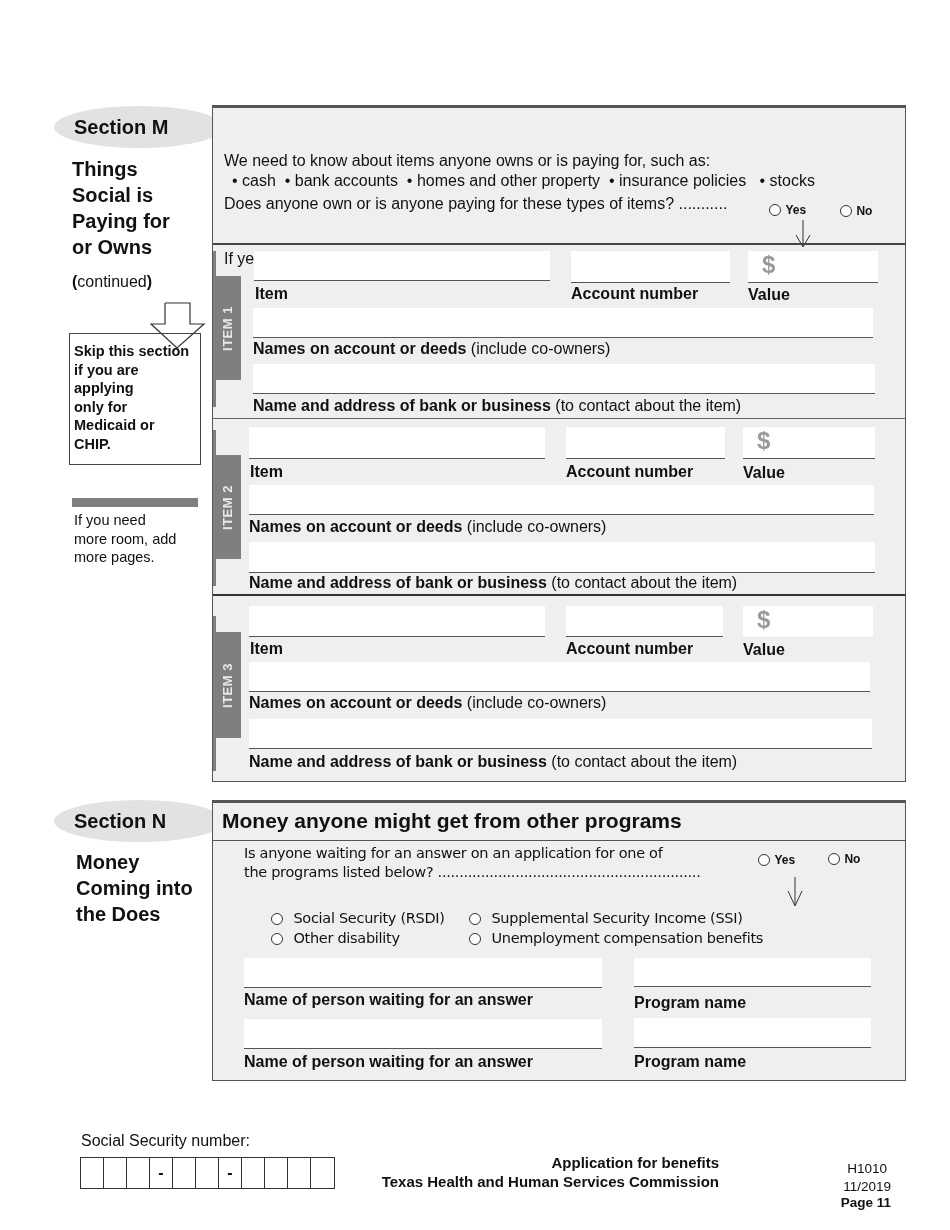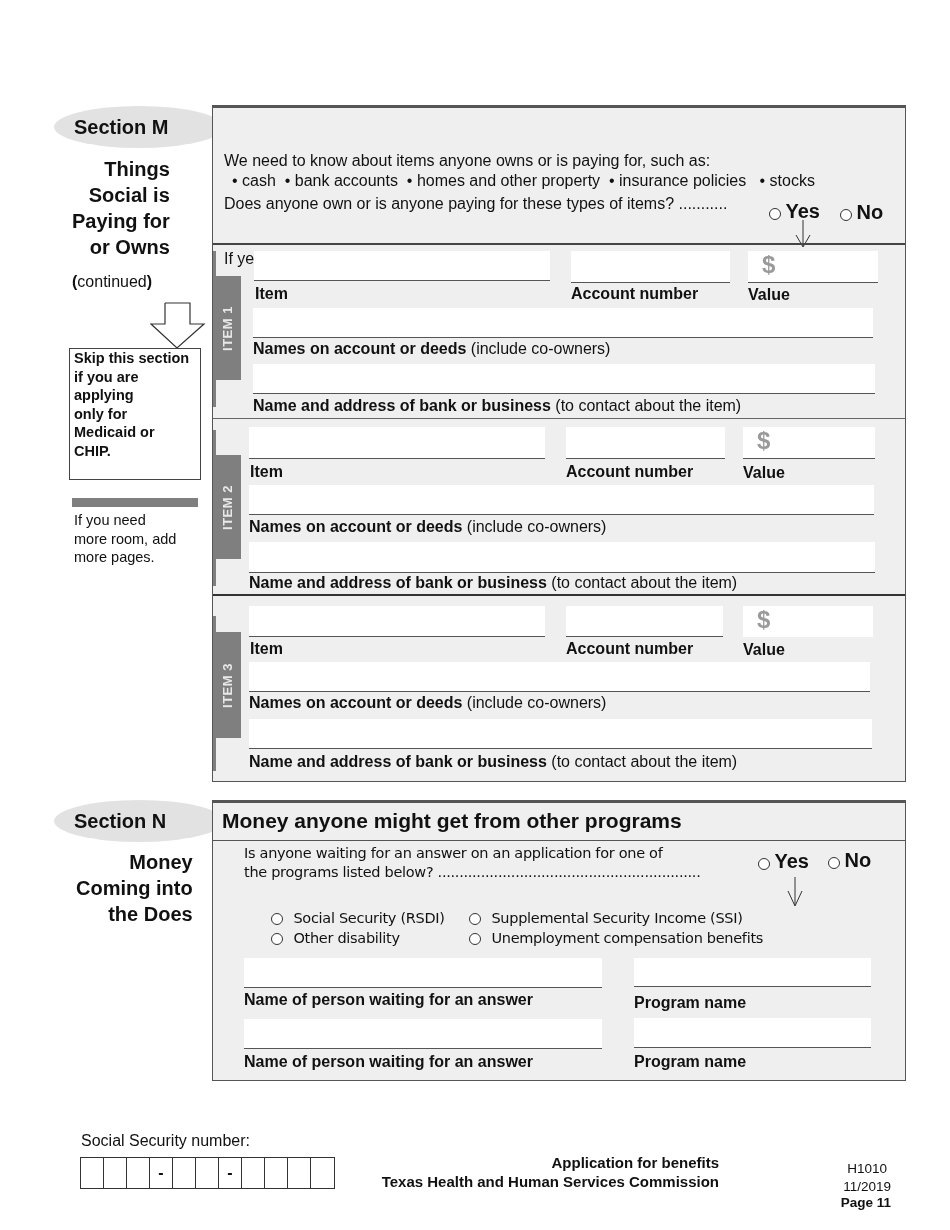--- a/index.html
+++ b/index.html
@@ -2,29 +2,29 @@
 <html><head>
 <meta charset="utf-8">
 <style>
   * { box-sizing: border-box; margin: 0; padding: 0; }
   html, body { width: 950px; height: 1230px; background: #ffffff; }
   body { position: relative; font-family: "Liberation Sans", sans-serif; color: #111; overflow: hidden; }
   .abs { position: absolute; }
 
   
   .pill { position: absolute; background: #e2e2e2; border-radius: 50%; font-weight: bold; font-size: 20px; display: flex; align-items: center; padding-left: 20px; }
-  .side-title { position: absolute; font-weight: bold; font-size: 20px; line-height: 26px; text-align: right; }
+  .side-title { position: absolute; font-weight: bold; font-size: 20px; line-height: 26px; }
 
   
   .sec-box { position: absolute; border: 1px solid #555; background: #efefef; }
   .sec-box.top2 { border-top: 3px solid #555; }
   .sec-head { position: absolute; left: 0; right: 0; top: 0; font-weight: bold; font-size: 21px; padding-left: 9px; border-bottom: 1.5px solid #555; }
   .txt { position: absolute; font-size: 16px; white-space: nowrap; }
   .radio { display: inline-block; width: 12px; height: 12px; border: 1px solid #333; border-radius: 50%; background: #fff; vertical-align: middle; }
-  .yn { font-weight: bold; font-size: 20px; }
+  .yn { font-weight: bold; font-size: 12px; }
 
   .field { position: absolute; background: #fff; border-bottom: 1.5px solid #555; }
   .flabel { position: absolute; font-size: 16px; white-space: nowrap; }
   .flabel b { font-weight: bold; }
   .dollar { position: absolute; color: #9a9a9a; font-weight: bold; font-size: 24px; }
 
   .item-tab { position: absolute; width: 28px; background: #7f7f7f; display: flex; align-items: center; justify-content: center; }
   .item-tab span { color: #e8e8e8; font-weight: bold; font-size: 13px; transform: rotate(-90deg); white-space: nowrap; letter-spacing: 0.5px; }
   .item-rail { position: absolute; width: 3px; background: #7f7f7f; }
   .divider { position: absolute; height: 1.5px; background: #444; }
@@ -50,21 +50,21 @@
 </div>
 
 <div class="abs" style="left:72px; top:273px; font-size:16px;">
   <b>(</b><span>continued</span><b>)</b>
 </div>
 
 <svg class="abs" style="left:150px; top:302px;" width="56" height="48" viewBox="0 0 56 48">
   <polyline points="15,1 40,1 40,22 54,22 27,46 1,22 15,22 15,1" fill="#fff" stroke="#333" stroke-width="1.2"></polyline>
 </svg>
 
-<div class="abs" style="left:69px; top:348px; width:132px; height:132px; border:1px solid #444; padding:0 4px; font-weight:bold; font-size:14.5px; line-height:18.5px;">
+<div class="abs" style="left:69px; top:333px; width:132px; height:132px; border:1px solid #444; padding:8px 4px; font-weight:bold; font-size:14.5px; line-height:18.5px;">
   <div>Skip this section</div>
   <div>if you are</div>
   <div>applying</div>
   <div>only for</div>
   <div>Medicaid or</div>
   <div>CHIP.</div>
 </div>
 
 <div class="abs" style="left:72px; top:498px; width:126px; height:9px; background:#7f7f7f;"></div>
 <div class="abs" style="left:74px; top:511px; font-size:14.5px; line-height:18.5px;">

